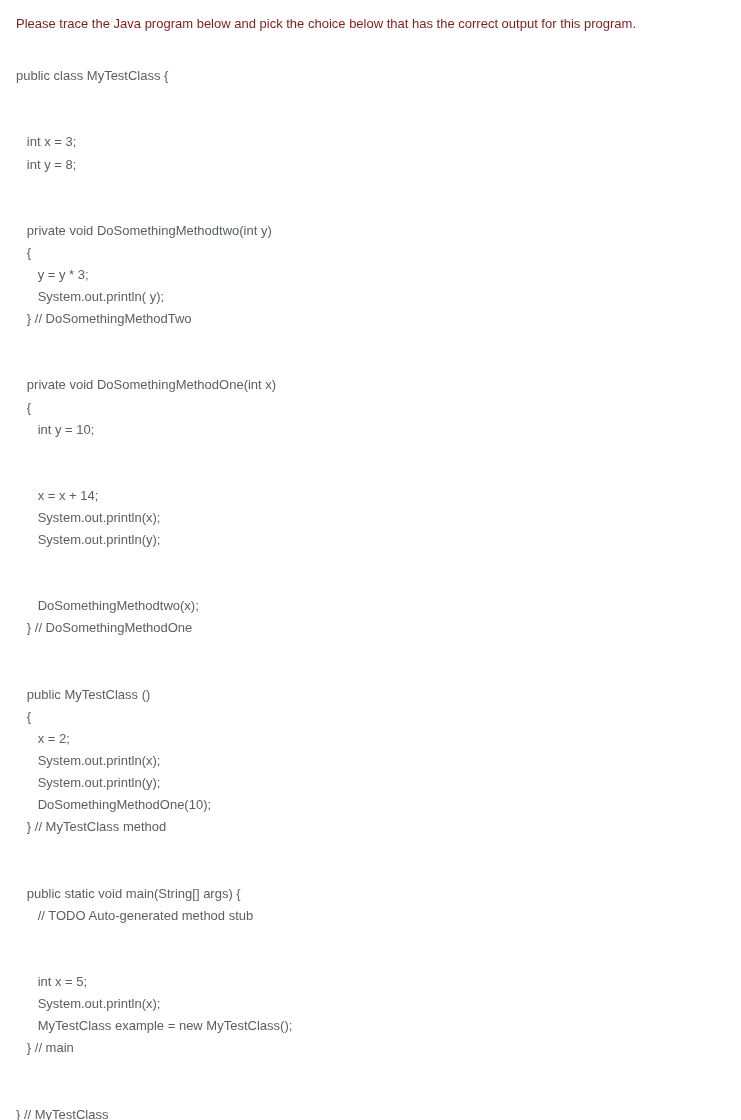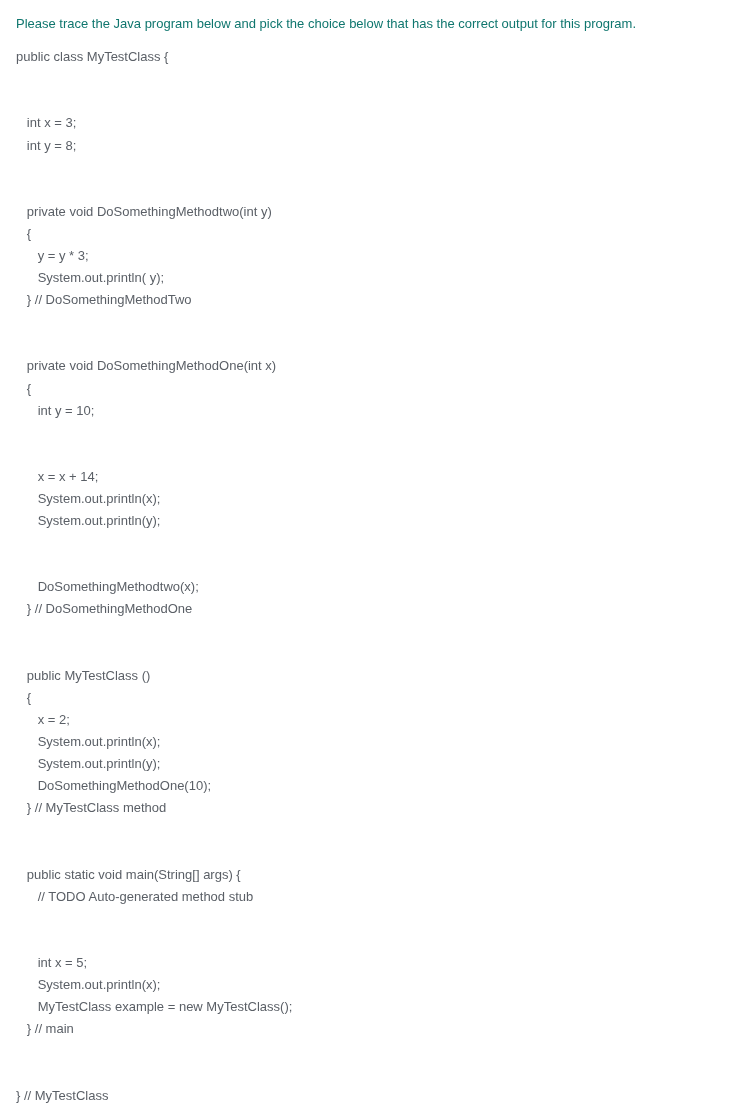--- a/index.html
+++ b/index.html
@@ -10,22 +10,22 @@
     body {
       font-family: "Segoe UI", "Helvetica Neue", Arial, sans-serif;
       font-size: 13px;
       color: #5a5f66;
       background: #ffffff;
       padding: 14px 16px;
       width: 741px;
       line-height: 1.55;
     }
     .prompt {
-      margin-bottom: 12px;
-      color: #0f766e;
+      margin-bottom: 31px;
+      color: #7f1d1d;
     }
     .code-block {
       white-space: pre;
       font-family: "Segoe UI", "Helvetica Neue", Arial, sans-serif;
       color: #5a5f66;
       line-height: 1.7;
     }
   </style>
 </head>
 <body>

